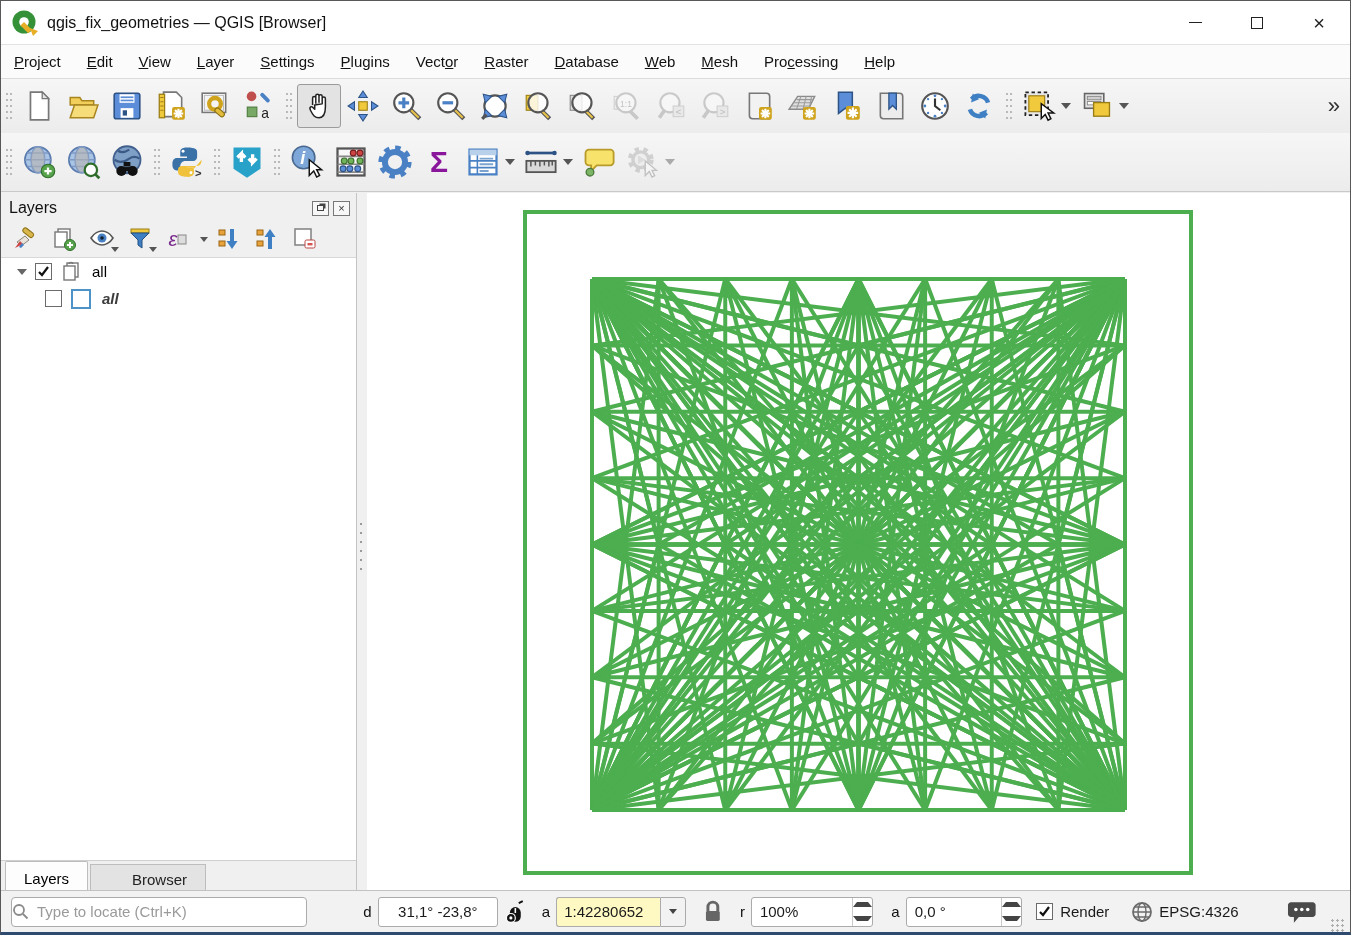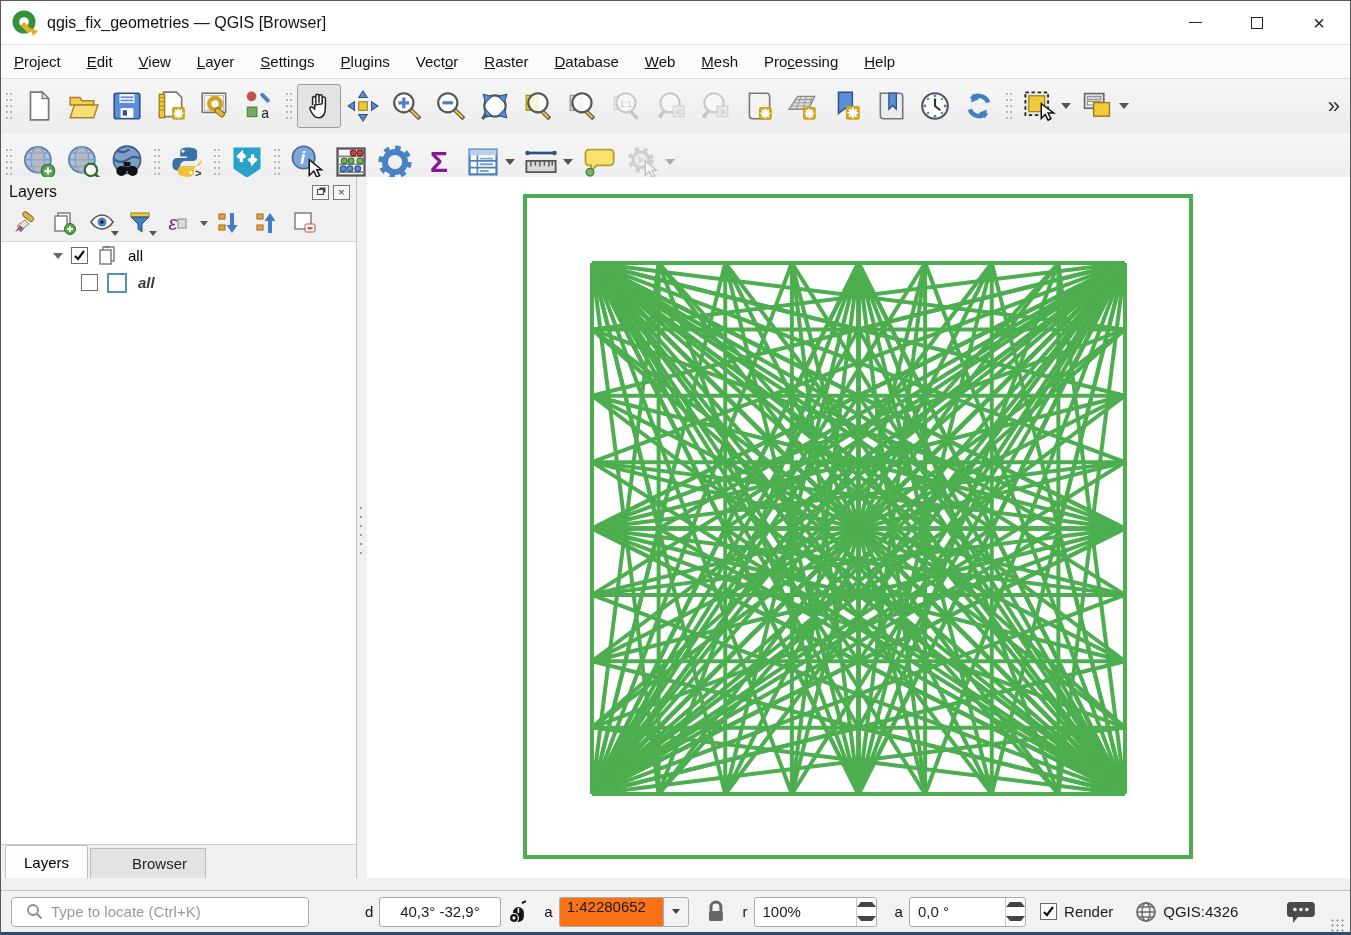--- a/index.html
+++ b/index.html
@@ -25,31 +25,31 @@
   .grip{width:10px;height:34px;margin:0 3px;background:
     repeating-linear-gradient(#b9b9b9 0 2px,transparent 2px 6px) 2px 4px/2px 26px no-repeat,
     repeating-linear-gradient(#b9b9b9 0 2px,transparent 2px 6px) 6px 4px/2px 26px no-repeat;}
   .tbtn{width:44px;height:44px;display:flex;align-items:center;justify-content:center;border:1px solid transparent;border-radius:3px;position:relative;}
   .tbtn.active{background:#e3e3e3;border-color:#9b9b9b;}
   .tbtn.disabled{opacity:.38;}
   .dd{width:0;height:0;border-left:5px solid transparent;border-right:5px solid transparent;border-top:6px solid #555;margin:0 4px 0 0;}
   .sigma{font-size:30px;font-weight:bold;color:#8a169c;}
   .overflow{margin-left:auto;margin-right:10px;font-size:22px;color:#333;}
   
-  .main{position:absolute;left:0;top:176px;width:100%;height:701px;display:flex;text-align:center;}
+  .main{position:absolute;left:0;top:192px;width:100%;height:701px;display:flex;text-align:center;}
   .dock{width:356px;height:100%;background:#f0f0f0;position:relative;border-right:1px solid #c4c4c4;display:flex;flex-direction:column;}
   .dock-header{height:28px;display:flex;align-items:center;padding:2px 6px 0 8px;}
   .dock-title{font-size:16px;color:#111;}
   .dock-hbtns{margin-left:auto;display:flex;gap:4px;}
   .dock-hbtn{width:17px;height:15px;border:1px solid #777;display:flex;align-items:center;justify-content:center;font-size:11px;color:#333;background:#f7f7f7;}
   .float-glyph{width:7px;height:6px;border:1px solid #444;box-shadow:2px -2px 0 -0.5px #444;}
   .dock-toolbar{height:36px;display:flex;align-items:center;gap:4px;padding-left:8px;}
   .dbtn{width:34px;height:30px;display:flex;align-items:center;justify-content:center;position:relative;}
   .ddm{width:0;height:0;border-left:4px solid transparent;border-right:4px solid transparent;border-top:5px solid #555;margin-left:1px;}
-  .tree{flex:1;background:#ffffff;border-top:1px solid #d8d8d8;position:relative;font-size:15px;padding-left:36px;}
+  .tree{flex:1;background:#ffffff;border-top:1px solid #d8d8d8;position:relative;font-size:15px;}
   .tree-row{height:27px;display:flex;align-items:center;}
   .tree-row.selected{background:#ececec;}
   .expander{width:0;height:0;border-left:5px solid transparent;border-right:5px solid transparent;border-top:6px solid #666;margin:0 8px 0 16px;}
   .cbx{width:17px;height:17px;background:#fff;border:1px solid #6b6b6b;display:flex;align-items:center;justify-content:center;margin-right:9px;}
   .cbx svg{display:block;}
   .swatch{width:20px;height:20px;background:#fff;margin-right:11px;}
   .sw-green{border:2.5px solid #4cae4f;}
   .sw-blue{border:2.5px solid #4d93c8;}
   .lbl-bold{font-weight:bold;text-decoration:underline;color:#000;}
   .lbl-italic{font-style:italic;color:#3c3c3c;font-weight:bold;}
@@ -57,28 +57,28 @@
   .dock-tabs{height:34px;display:flex;align-items:flex-end;background:#f0f0f0;padding-left:4px;border-top:1px solid #cfcfcf;}
   .tab{height:30px;padding:0 18px;display:flex;align-items:center;font-size:15px;border:1px solid #bdbdbd;border-bottom:none;margin-right:2px;}
   .tab.active{background:#fdfdfd;height:33px;border-top-left-radius:2px;border-top-right-radius:2px;}
   .tab.inactive{background:#e3e3e3;color:#222;padding-left:41px;}
   .splitter{width:10px;height:100%;background:#f0f0f0;position:relative;}
   .splitter .knob{position:absolute;left:3px;top:330px;width:3px;height:52px;
     background:repeating-linear-gradient(#9a9a9a 0 2px,transparent 2px 9px) 0 0/2px 50px no-repeat;}
   .canvas{flex:1;background:#ffffff;position:relative;overflow:hidden;}
   
   .statusbar{position:absolute;left:0;bottom:0;width:100%;height:42px;background:#f2f2f2;border-top:1px solid #c2c2c2;display:flex;align-items:center;font-size:15px;color:#1a1a1a;padding:0 6px;}
-  .locate{width:300px;height:30px;border:1px solid #ababab;border-radius:4px;background:#fff;display:flex;align-items:center;padding:0 14px;margin-left:4px;}
+  .locate{width:300px;height:30px;border:1px solid #ababab;border-radius:4px;background:#fff;display:flex;align-items:center;padding:0 0;margin-left:4px;}
   .locate input{border:none;outline:none;flex:1;font-size:15px;color:#333;background:transparent;margin-left:6px;}
   .locate input::placeholder{color:#9a9a9a;}
   .sb-label{margin:0 6px;color:#111;}
   .sb-box{height:30px;background:#fff;border:1px solid #ababab;border-radius:3px;display:flex;align-items:center;justify-content:center;padding:0 8px;}
   .coordbox{width:122px;font-size:15px;}
   .combo{display:flex;align-items:stretch;height:30px;}
-  .combo .val{width:104px;background:#f97316;border:1px solid #ababab;border-right:none;border-radius:3px 0 0 3px;display:flex;padding-left:7px;}
+  .combo .val{width:104px;background:#fef9c3;border:1px solid #ababab;border-right:none;border-radius:3px 0 0 3px;display:flex;align-items:center;padding-left:7px;}
   .combo .btn{width:26px;border:1px solid #ababab;border-radius:0 3px 3px 0;background:#f2f2f2;display:flex;align-items:center;justify-content:center;}
   .spin{display:flex;align-items:stretch;height:30px;border:1px solid #ababab;border-radius:3px;background:#fff;}
   .spin .val{display:flex;align-items:center;padding-left:8px;}
   .spin .arrows{width:20px;display:flex;flex-direction:column;border-left:1px solid #c9c9c9;}
   .spin .arrows div{flex:1;display:flex;align-items:center;justify-content:center;}
   .tri-up{width:0;height:0;border-left:4px solid transparent;border-right:4px solid transparent;border-bottom:5px solid #444;}
   .tri-dn{width:0;height:0;border-left:4px solid transparent;border-right:4px solid transparent;border-top:5px solid #444;}
   .render-wrap{display:flex;align-items:center;gap:7px;margin-left:14px;}
   .crs-wrap{display:flex;align-items:center;gap:6px;margin-left:22px;}
   .sb-grip{margin-left:14px;width:14px;height:14px;align-self:flex-end;background:
@@ -824,21 +824,21 @@
     <div class="locate">
       <svg width="17" height="17" viewBox="0 0 17 17">
           <circle cx="7" cy="7" r="5" fill="none" stroke="#8a8a8a" stroke-width="1.8"></circle>
           <line x1="11" y1="11" x2="15.5" y2="15.5" stroke="#8a8a8a" stroke-width="1.8"></line>
         </svg>
       <input type="text" placeholder="Type to locate (Ctrl+K)" style="">
     </div>
 
     <span class="sb-label" style="margin-left:56px">d</span>
     <div class="sb-box coordbox">
-        <span>40,3°  -32,9°</span>
+        <span>31,1°  -23,8°</span>
       </div>
 
     <svg width="26" height="26" viewBox="0 0 26 26" style="margin:0 4px">
         <rect x="8" y="8" width="11" height="15" rx="5.5" fill="#111"></rect>
         <line x1="13.5" y1="9" x2="13.5" y2="14" stroke="#fff" stroke-width="1.6"></line>
         <line x1="17" y1="4" x2="21" y2="2" stroke="#111" stroke-width="2"></line>
         <circle cx="9" cy="19" r="4.5" fill="#111" stroke="#fff" stroke-width="1.2"></circle>
         <circle cx="9" cy="19" r="1.6" fill="#fff"></circle>
       </svg>
 
@@ -895,21 +895,21 @@
         </div>
       <span>Render</span>
     </div>
 
     <div class="crs-wrap">
       <svg width="22" height="22" viewBox="0 0 22 22">
           <circle cx="11" cy="11" r="9" fill="none" stroke="#6b6b6b" stroke-width="1.8"></circle>
           <ellipse cx="11" cy="11" rx="4" ry="9" fill="none" stroke="#6b6b6b" stroke-width="1.4"></ellipse>
           <path d="M2 11h18M3.5 6h15M3.5 16h15" stroke="#6b6b6b" stroke-width="1.4"></path>
         </svg>
-      <span>QGIS:4326</span>
+      <span>EPSG:4326</span>
     </div>
 
     <svg width="30" height="26" viewBox="0 0 30 26" style="margin-left:48px">
         <path d="M4 3h22c1.6 0 3 1.4 3 3v9c0 1.6-1.4 3-3 3H12l-5 6v-6H4c-1.6 0-3-1.4-3-3V6c0-1.6 1.4-3 3-3z" fill="#4a4a4a"></path>
         <circle cx="9" cy="10.5" r="1.8" fill="#fff"></circle>
         <circle cx="15" cy="10.5" r="1.8" fill="#fff"></circle>
         <circle cx="21" cy="10.5" r="1.8" fill="#fff"></circle>
       </svg>
 
     <div class="sb-grip"></div>

